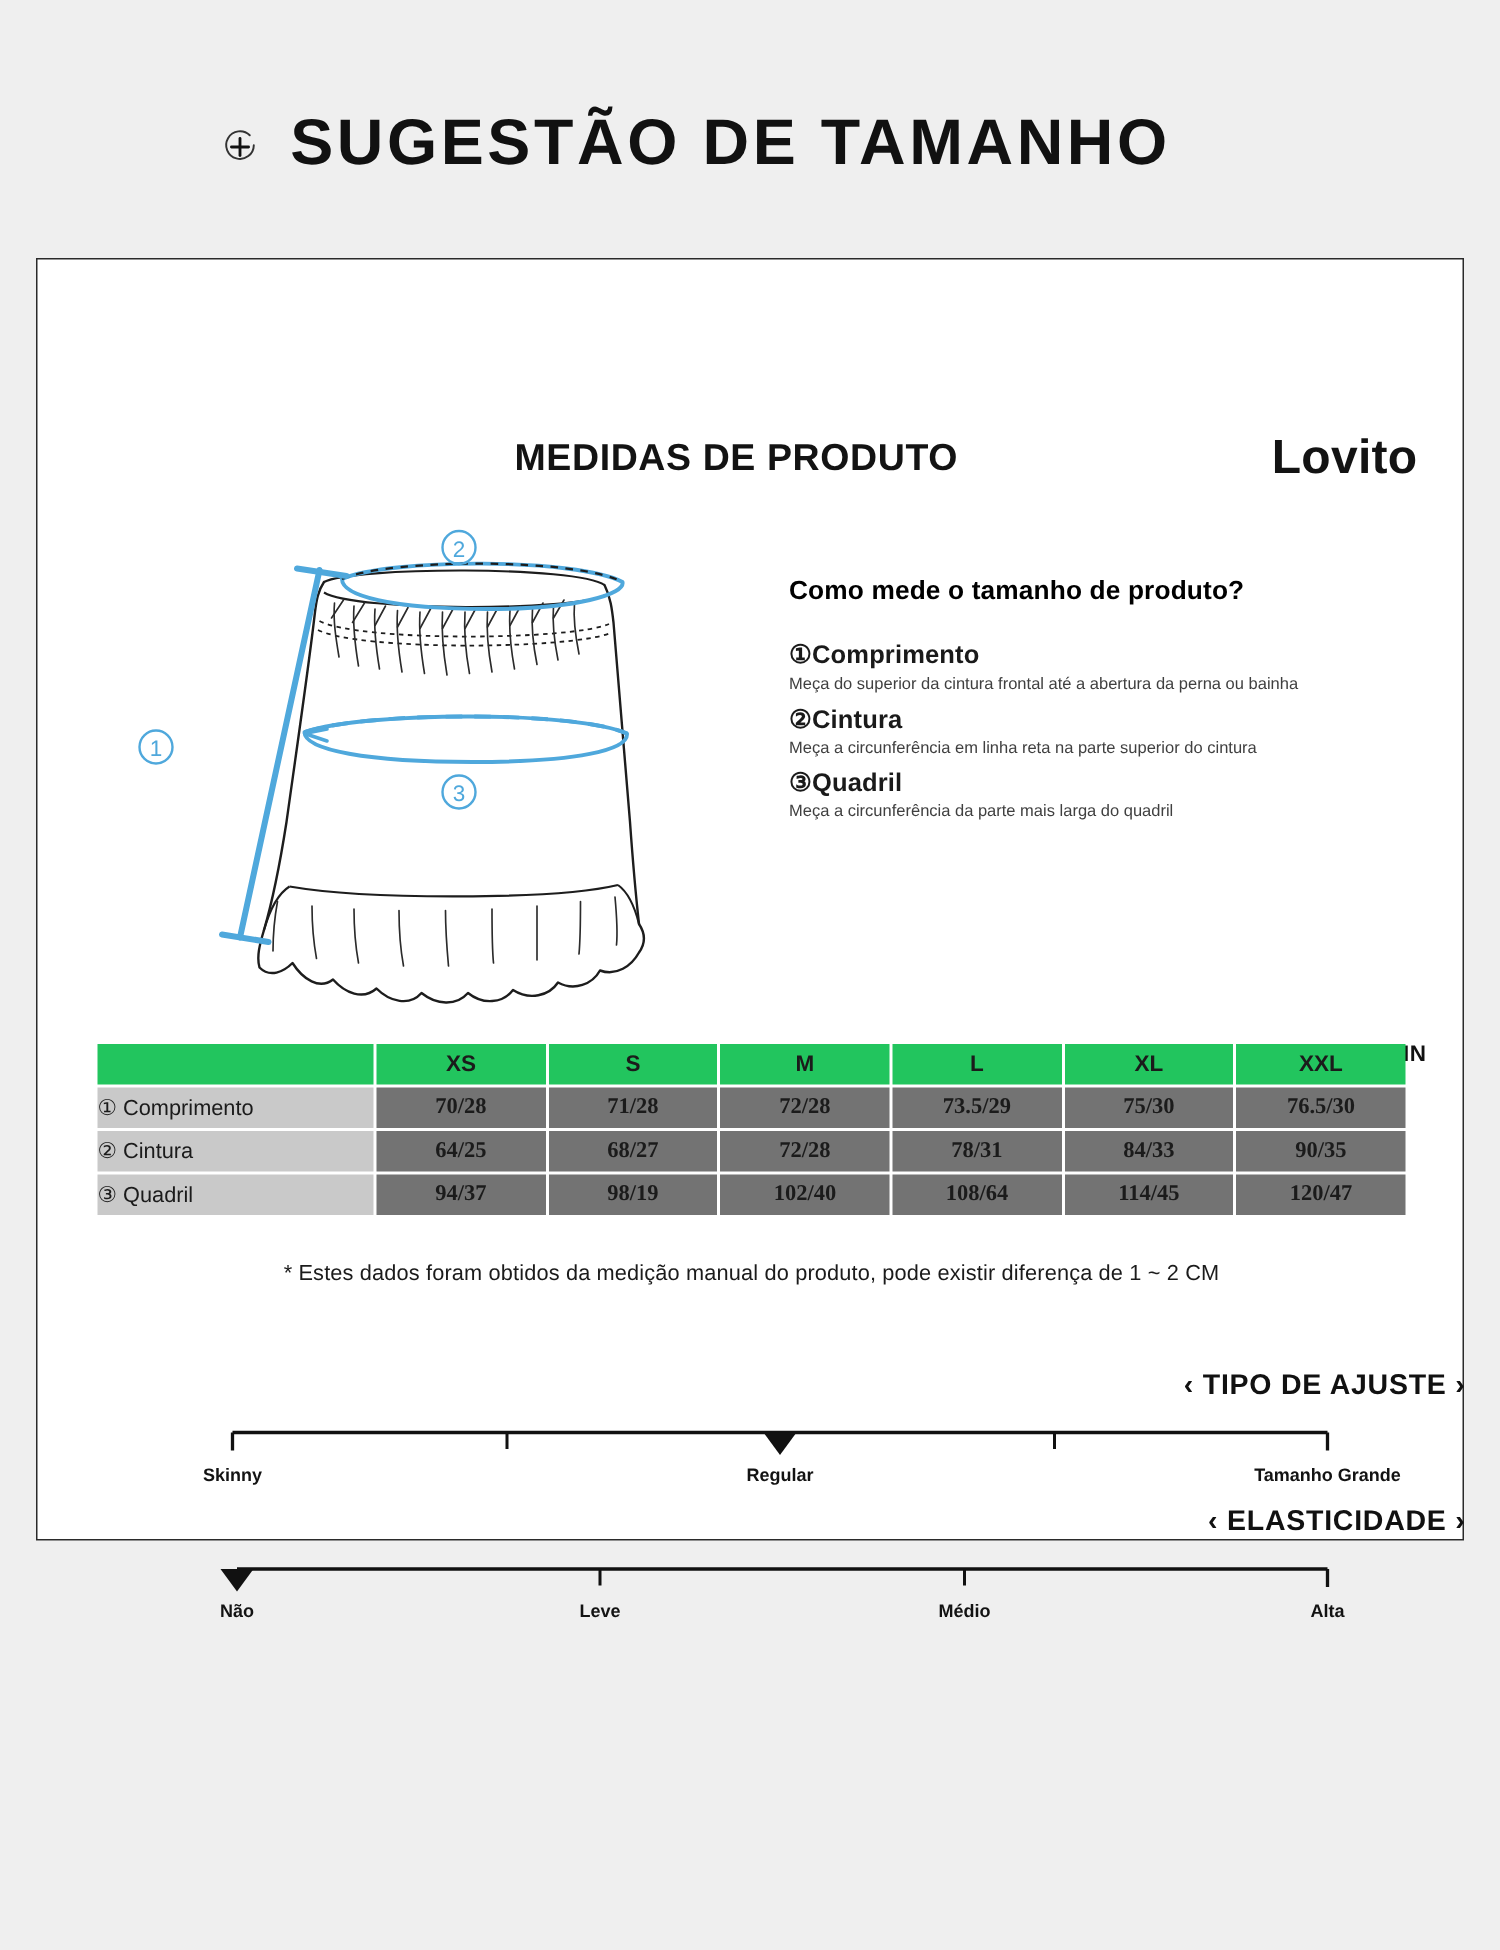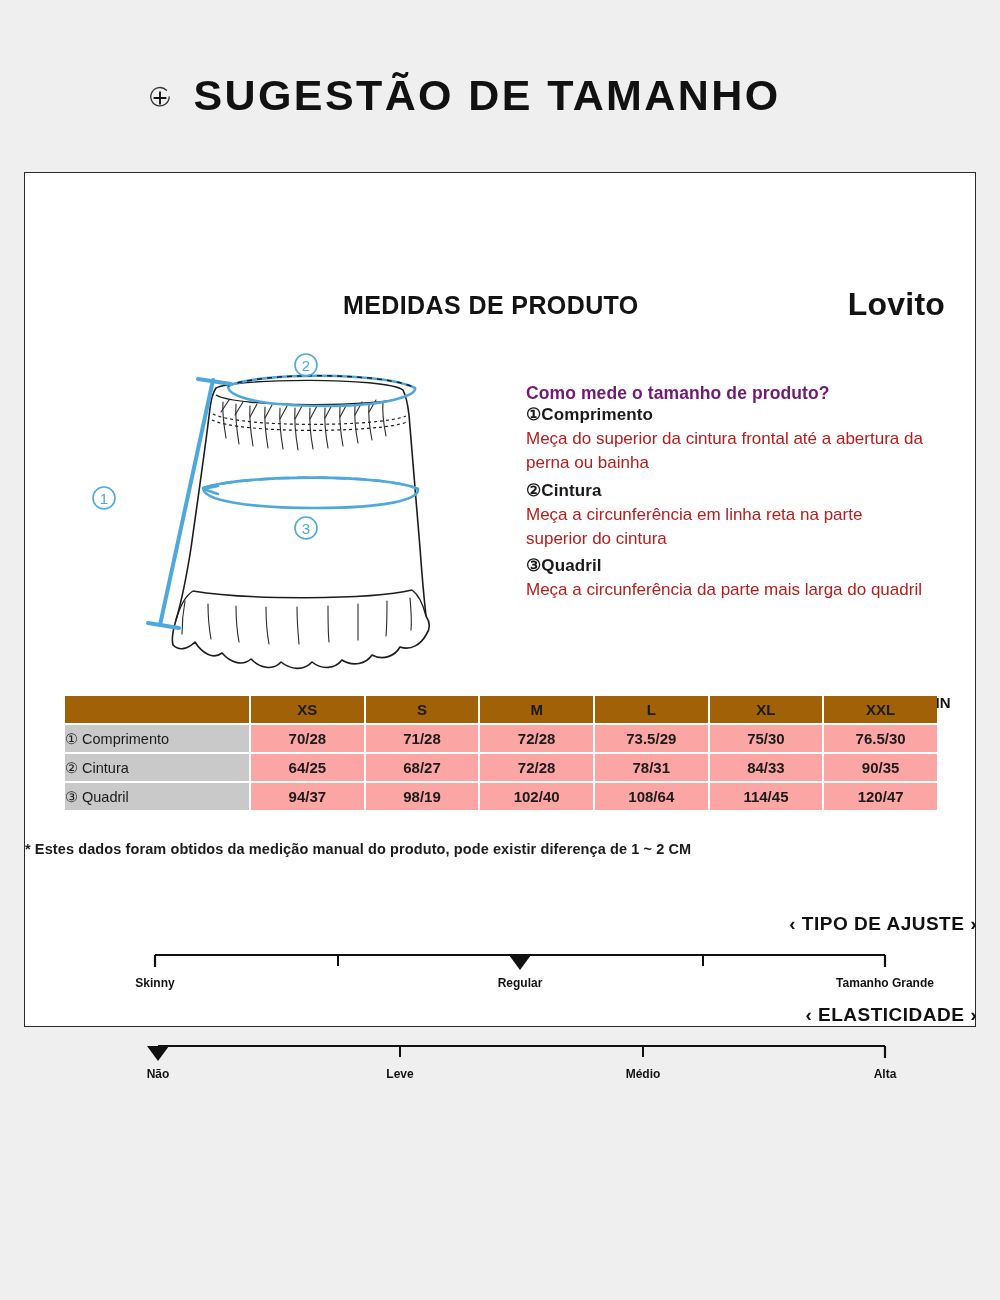--- a/index.html
+++ b/index.html
@@ -85,35 +85,35 @@
   
   .howto {
     position: absolute;
     left: 501px;
     top: 210px;
     width: 400px;
   }
   .howto-title {
     font-size: 17.5px;
     font-weight: 700;
-    color: #701a75;
-    margin-bottom: 0;
+    color: #000000;
+    margin-bottom: 22px;
     letter-spacing: 0.1px;
   }
   .howto-item-title {
     font-size: 17px;
     font-weight: 700;
     color: #1a1a1a;
     margin-bottom: 2px;
     letter-spacing: 0.1px;
   }
   .howto-item-desc {
-    font-size: 17px;
+    font-size: 11px;
     font-weight: 400;
-    color: #b91c1c;
+    color: #404040;
     line-height: 1.43;
     margin-bottom: 4px;
   }
 
   
   .unit-label {
     position: absolute;
     right: 24px;
     top: 490px;
     font-size: 15px;
@@ -136,39 +136,39 @@
   .size-table th, .size-table td {
     height: 27px;
     font-size: 15px;
     font-weight: 700;
     color: #1b1b1b;
     text-align: center;
     vertical-align: middle;
     padding: 0;
   }
   .size-table th.corner,
-  .size-table th.sizehdr { background: #a16207; margin-left: 12px; }
+  .size-table th.sizehdr { background: #22c55e; margin-left: 12px; }
   .size-table th.corner { width: 184px; }
   .size-table td.rowhdr {
     background: #c9c9c9;
     text-align: left;
     font-weight: 400;
     font-size: 14.5px;
   }
-  .size-table td.val { background: #fca5a5; }
+  .size-table td.val { background: #737373; font-family: Liberation Serif, serif; }
 
   
   .disclaimer {
     position: absolute;
     left: 0;
     top: 668px;
     width: 952px;
-    text-align: left;
+    text-align: center;
     font-size: 14.5px;
-    font-weight: 700;
+    font-weight: 400;
     color: #1b1b1b;
     letter-spacing: 0.1px;
   }
 
   
   .scale-block { position: absolute; left: 0; width: 952px; }
   .scale-fit { top: 740px; }
   .scale-elastic { top: 831px; }
 
   .scale-title {

